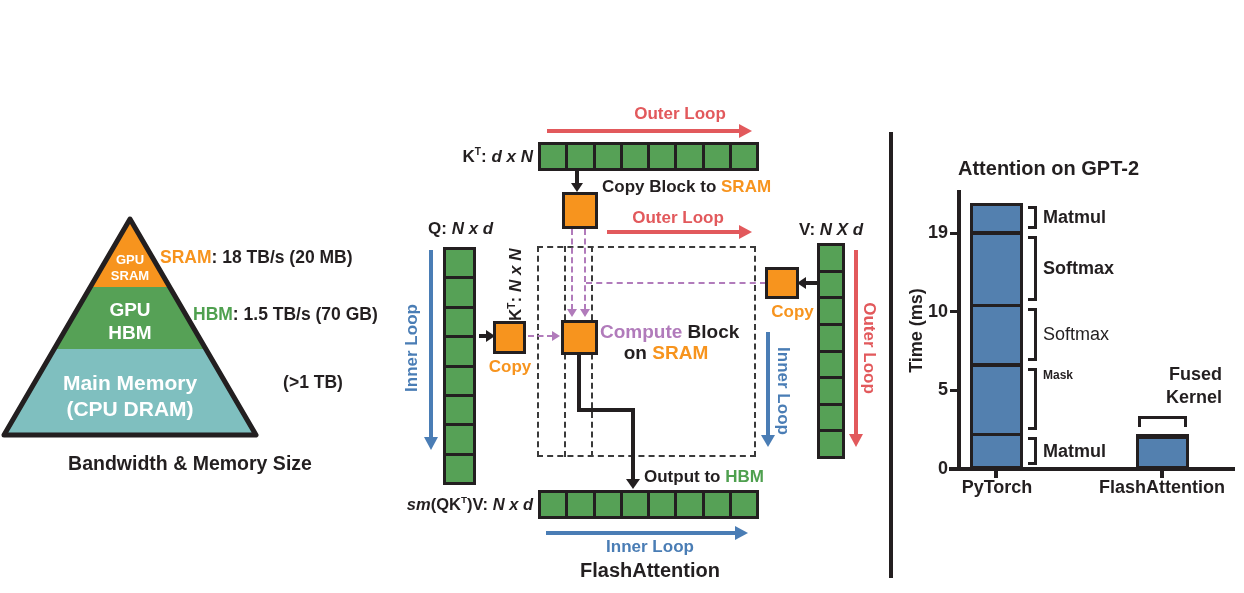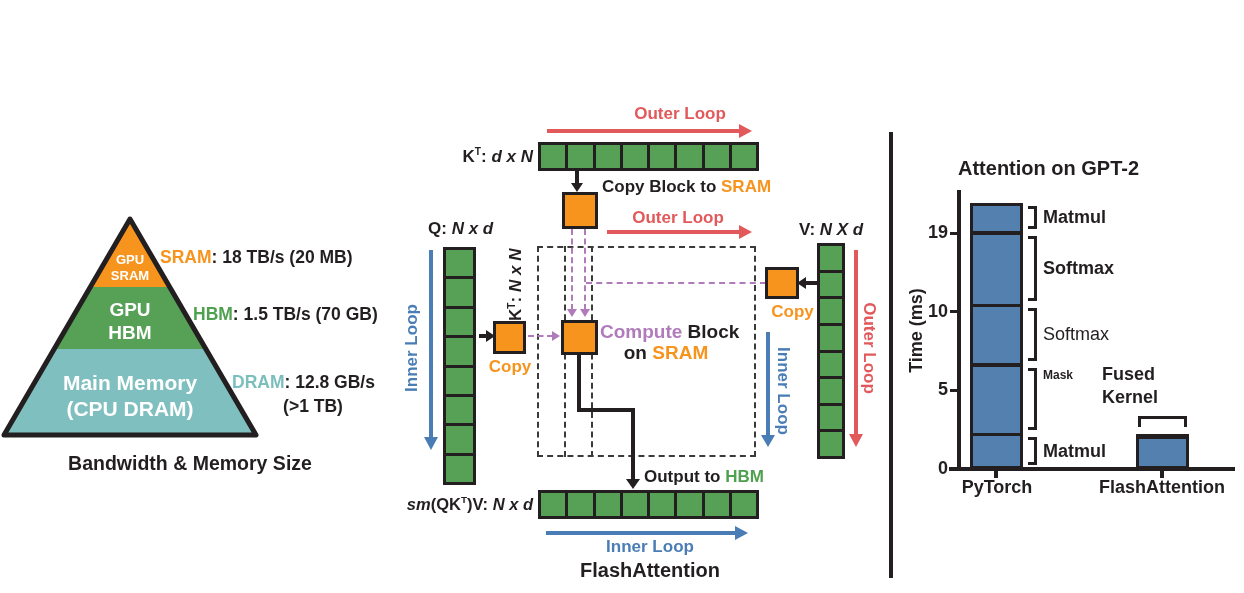--- a/index.html
+++ b/index.html
@@ -43,21 +43,20 @@
     <text x="130" y="208" font-size="21">(CPU DRAM)</text>
   </svg>
 
   <div class="lbl" style="left:160px;top:247px;font-size:17.5px">
     <span class="org">SRAM</span><span>: 18 TB/s (20 MB)</span>
   </div>
   <div class="lbl" style="left:193px;top:304px;font-size:17.5px">
     <span class="grn">HBM</span><span>: 1.5 TB/s (70 GB)</span>
   </div>
   <div class="lbl" style="left:232px;top:370px;width:162px;font-size:17.5px;line-height:24px">
-    <div><span class="tealc">DRAM</span><span>: 12.8 GB/s</span></div>
     <div class="ctr">(&gt;1 TB)</div>
   </div>
   <div class="lbl ctr" style="left:25px;top:451px;width:330px;font-size:19.5px;line-height:25.5px">
     <div>Bandwidth &amp; Memory Size</div>
   </div>
 
   <div class="abs" style="left:537px;top:246px;width:219px;height:211px;border:2.5px dashed #3a3a3a;box-sizing:border-box"></div>
   <div class="kdash" style="left:564px;top:246px;height:211px"></div>
   <div class="kdash" style="left:591px;top:246px;height:211px"></div>
 
@@ -209,21 +208,21 @@
       <div style="left: 1043px; top: 440.697px; font-weight: 700; font-size: 18px; white-space: nowrap; position: absolute;">Matmul</div>
       <div style="left: 1028px; top: 368.182px; width: 9px; height: 62.212px; border-right: 3px solid rgb(35, 31, 32); border-top: 3px solid rgb(35, 31, 32); border-bottom: 3px solid rgb(35, 31, 32); box-sizing: border-box; position: absolute;"></div>
       <div style="left: 1043px; top: 368px; font-weight: 700; font-size: 12px; white-space: nowrap; position: absolute;">Mask</div>
       <div style="left: 1028px; top: 308.408px; width: 9px; height: 52.774px; border-right: 3px solid rgb(35, 31, 32); border-top: 3px solid rgb(35, 31, 32); border-bottom: 3px solid rgb(35, 31, 32); box-sizing: border-box; position: absolute;"></div>
       <div style="left: 1043px; top: 324.295px; font-weight: 400; font-size: 18px; white-space: nowrap; position: absolute;">Softmax</div>
       <div style="left: 1028px; top: 236.05px; width: 9px; height: 65.358px; border-right: 3px solid rgb(35, 31, 32); border-top: 3px solid rgb(35, 31, 32); border-bottom: 3px solid rgb(35, 31, 32); box-sizing: border-box; position: absolute;"></div>
       <div style="left: 1043px; top: 258.229px; font-weight: 700; font-size: 18px; white-space: nowrap; position: absolute;">Softmax</div>
       <div style="left: 1028px; top: 206.163px; width: 9px; height: 22.887px; border-right: 3px solid rgb(35, 31, 32); border-top: 3px solid rgb(35, 31, 32); border-bottom: 3px solid rgb(35, 31, 32); box-sizing: border-box; position: absolute;"></div>
       <div style="left: 1043px; top: 207.106px; font-weight: 700; font-size: 18px; white-space: nowrap; position: absolute;">Matmul</div>
       <div style="left: 1136px; top: 434.394px; width: 53px; height: 34.606px; background: rgb(83, 128, 175); border-width: 5px 3px 3px; border-style: solid; border-color: rgb(35, 31, 32); border-image: initial; box-sizing: border-box; position: absolute;"></div>
-      <div style="left: 1102px; top: 363px; width: 120px; text-align: left; font-weight: 700; font-size: 18px; line-height: 23px; white-space: pre-line; position: absolute;">Fused
+      <div style="left: 1102px; top: 363px; width: 120px; text-align: right; font-weight: 700; font-size: 18px; line-height: 23px; white-space: pre-line; position: absolute;">Fused
 Kernel</div>
       <div style="left: 1138px; top: 416px; width: 49px; height: 11px; border-top: 3px solid rgb(35, 31, 32); border-left: 3px solid rgb(35, 31, 32); border-right: 3px solid rgb(35, 31, 32); box-sizing: border-box; position: absolute;"></div>
       <div style="left: 994px; top: 469px; width: 4px; height: 9px; background: rgb(35, 31, 32); position: absolute;"></div>
       <div style="left: 947px; top: 477px; width: 100px; text-align: center; font-weight: 700; font-size: 18px; position: absolute;">PyTorch</div>
       <div style="left: 1160px; top: 469px; width: 4px; height: 9px; background: rgb(35, 31, 32); position: absolute;"></div>
       <div style="left: 1092px; top: 477px; width: 140px; text-align: center; font-weight: 700; font-size: 18px; position: absolute;">FlashAttention</div>
     </div>
 
 </div>
 

